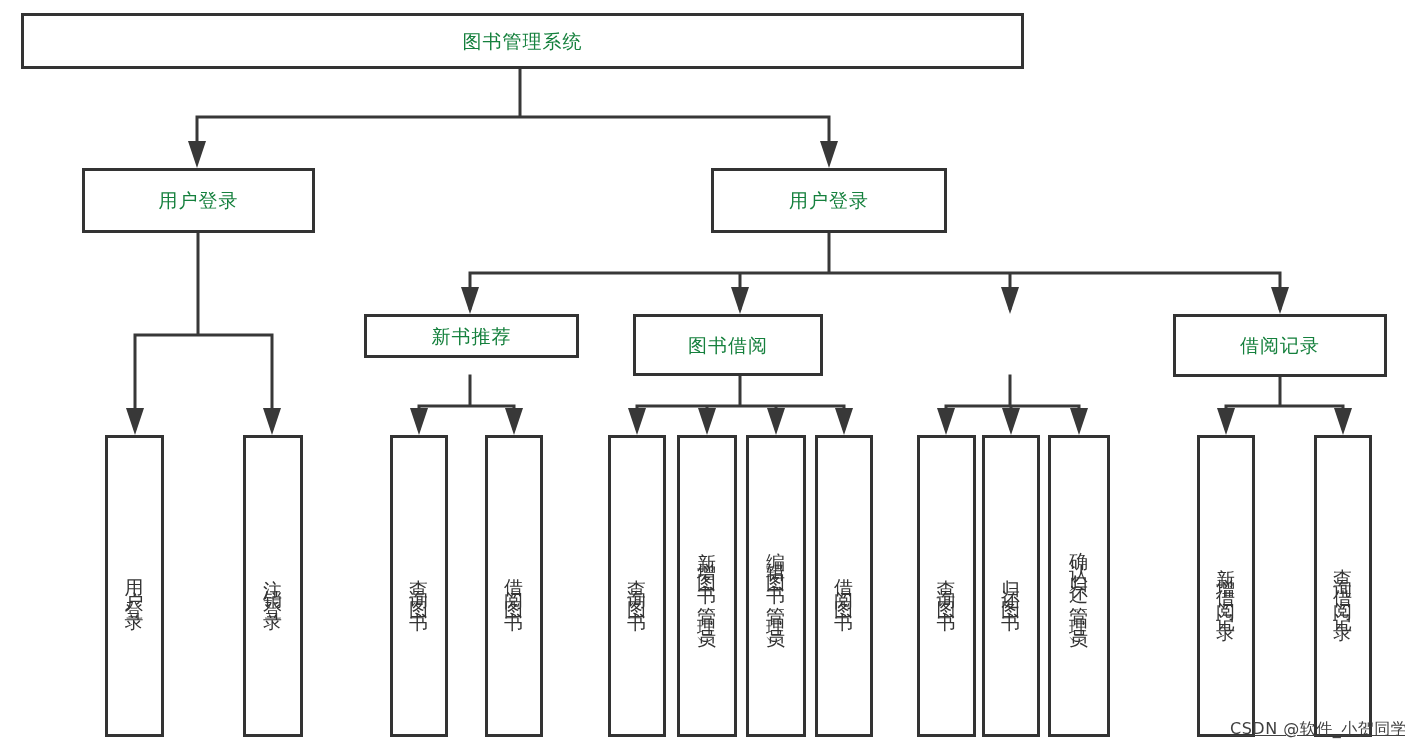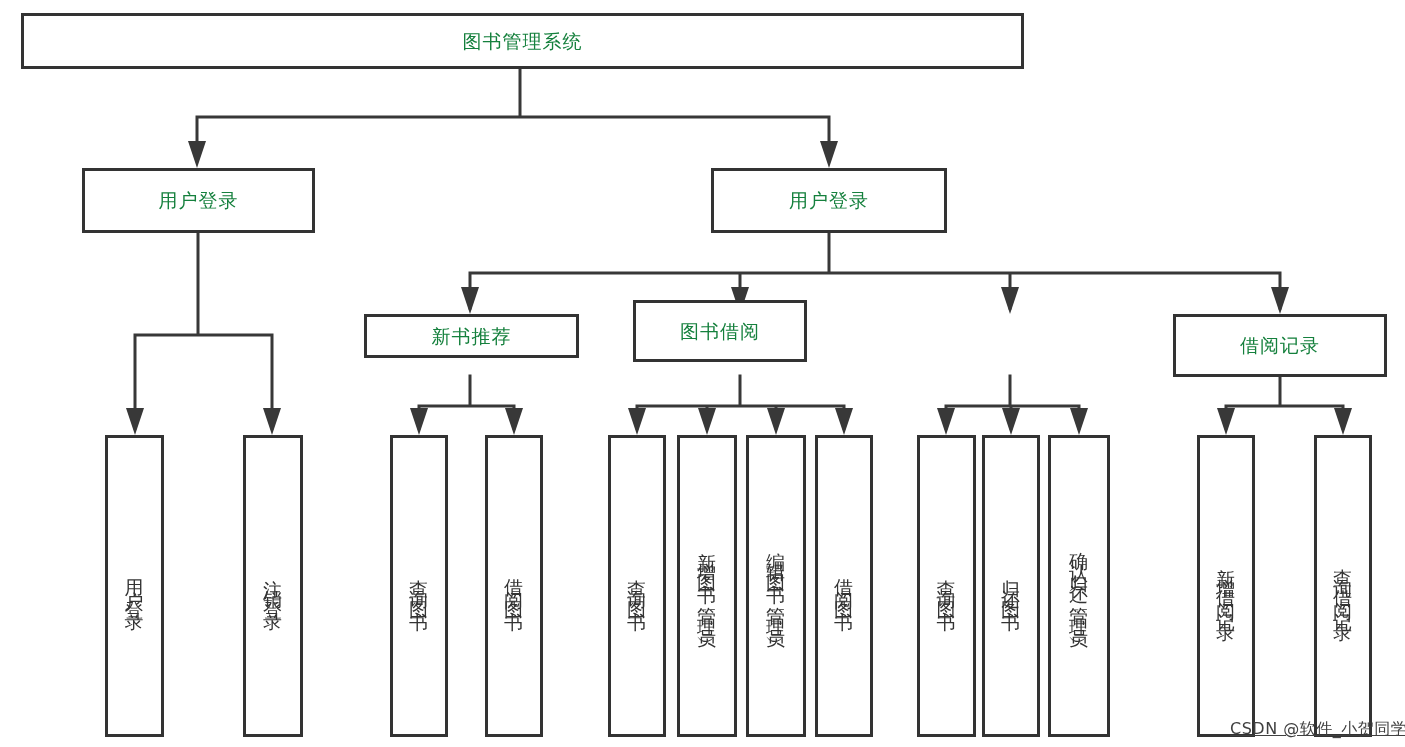--- a/index.html
+++ b/index.html
@@ -74,21 +74,21 @@
   <div class="box" style="left:82px;top:168px;width:233px;height:65px">
     <span class="hlabel">用户登录</span>
   </div>
   <div class="box" style="left:711px;top:168px;width:236px;height:65px">
     <span class="hlabel">用户登录</span>
   </div>
 
   <div class="box" style="left:364px;top:314px;width:215px;height:44px">
     <span class="hlabel">新书推荐</span>
   </div>
-  <div class="box" style="left:633px;top:300px;width:174px;height:62px">
+  <div class="box" style="left:633px;top:314px;width:190px;height:62px">
     <span class="hlabel">图书借阅</span>
   </div>
   <div class="box" style="left:1173px;top:314px;width:214px;height:63px">
     <span class="hlabel">借阅记录</span>
   </div>
 
   <div class="box" style="left:105px;top:435px;width:59px;height:302px">
     <span class="vtext">用户登录</span>
   </div>
   <div class="box" style="left:243px;top:435px;width:60px;height:302px">

